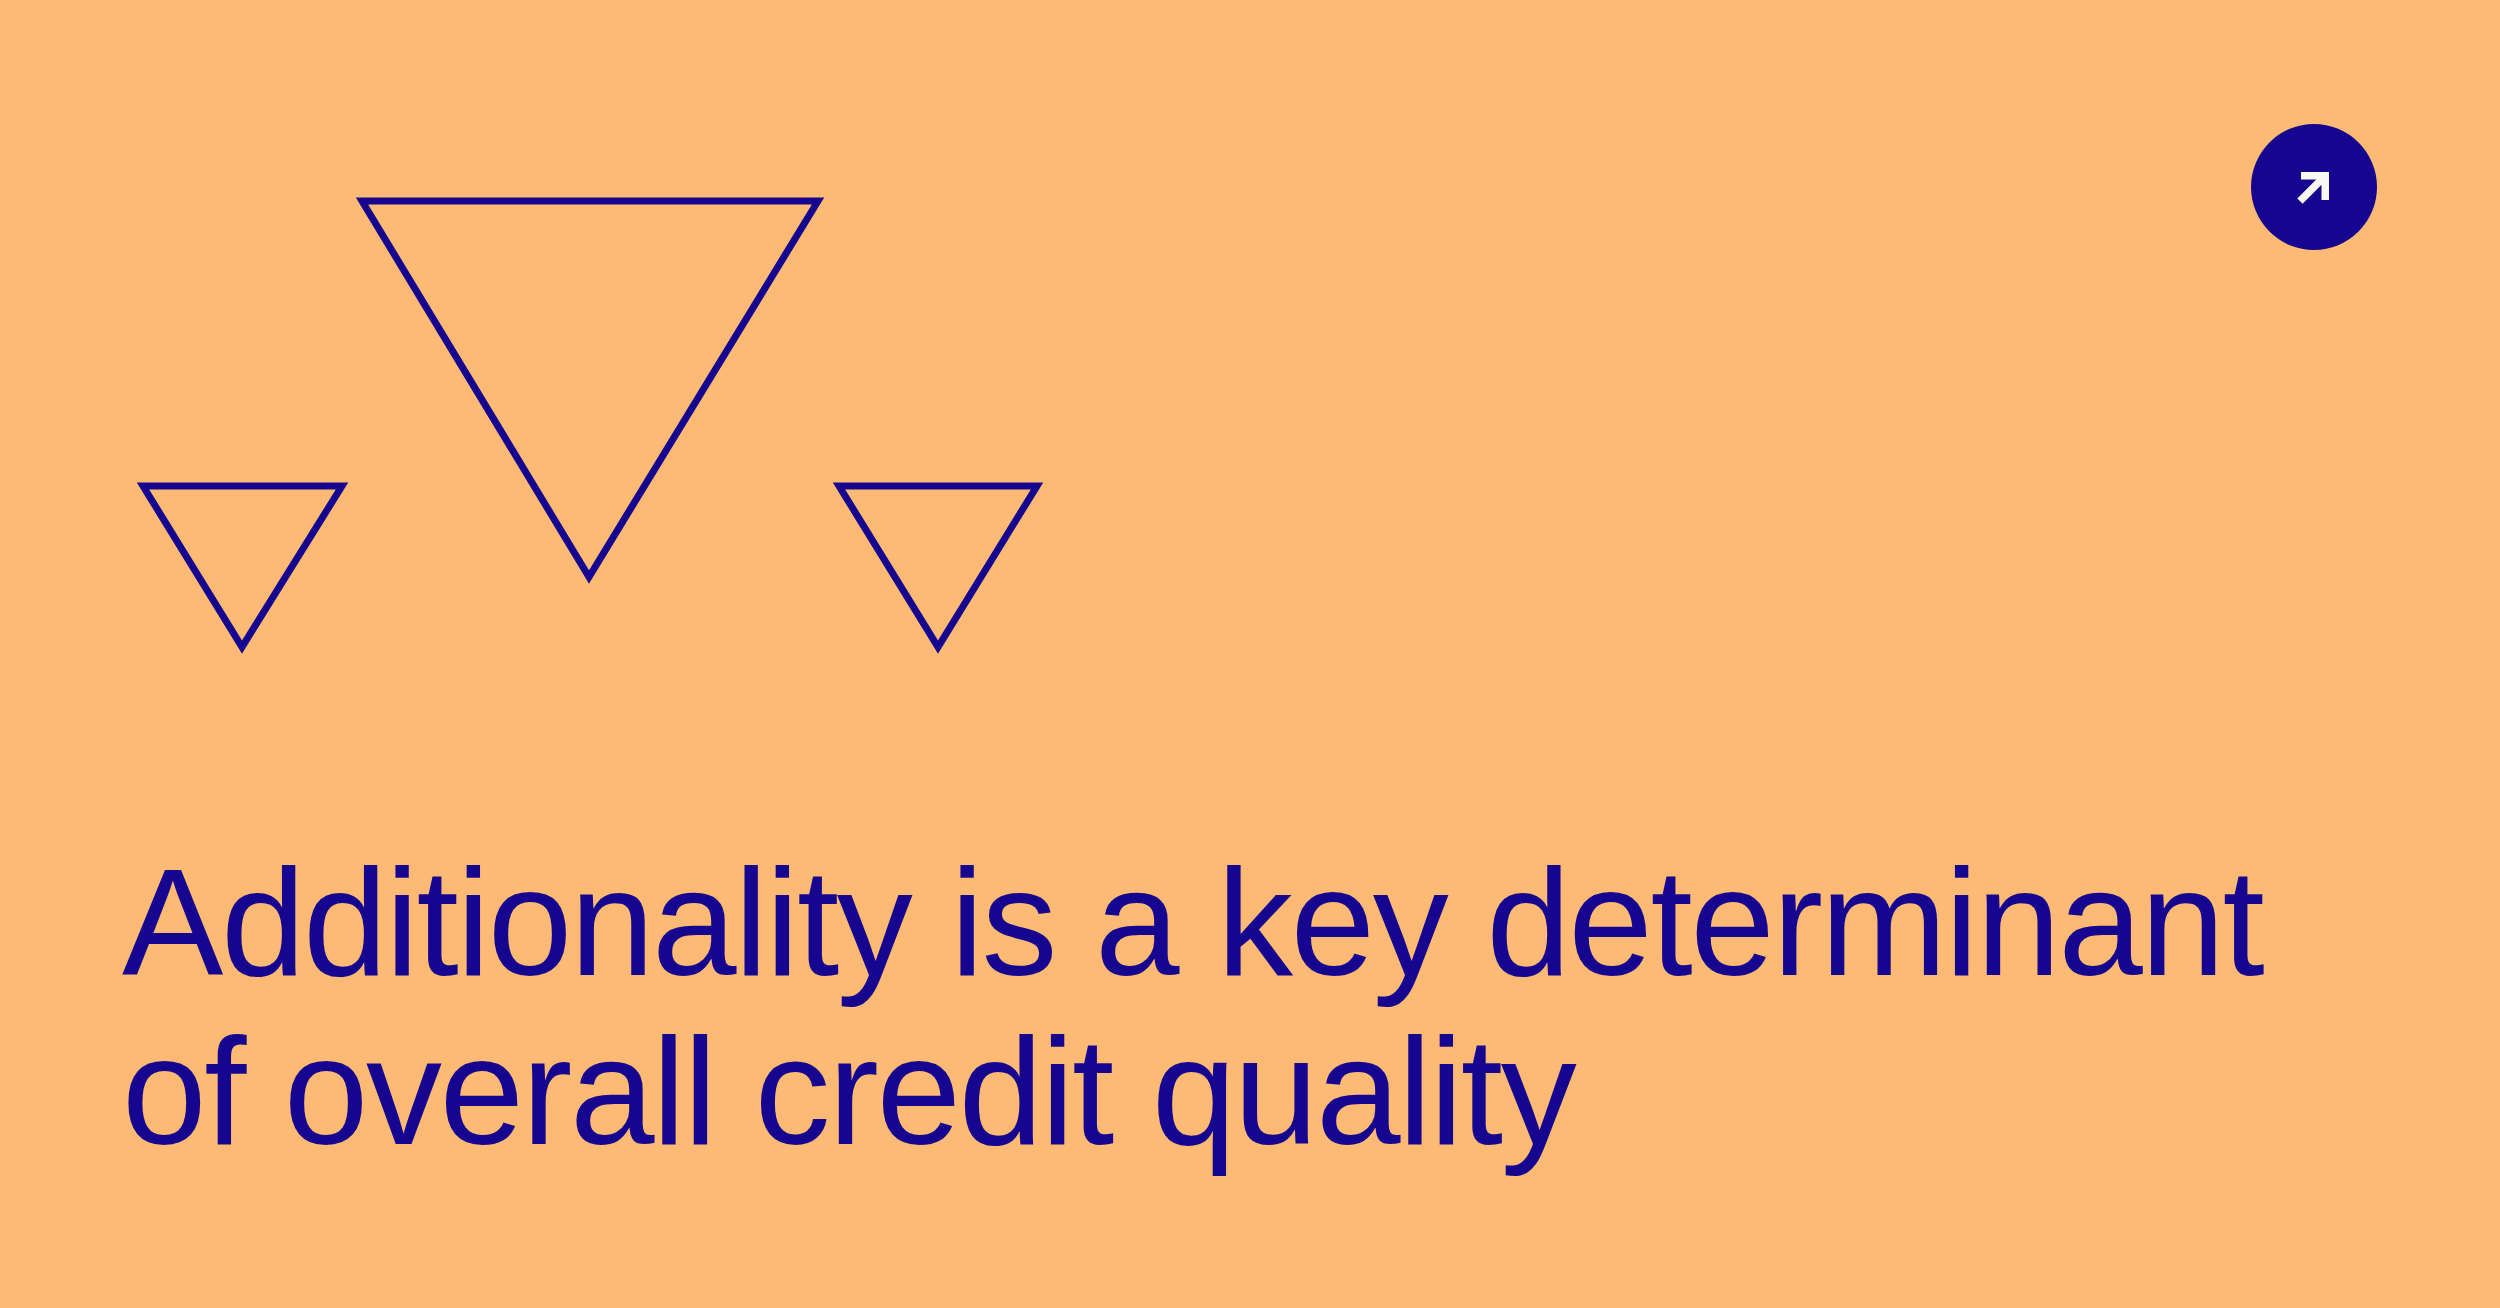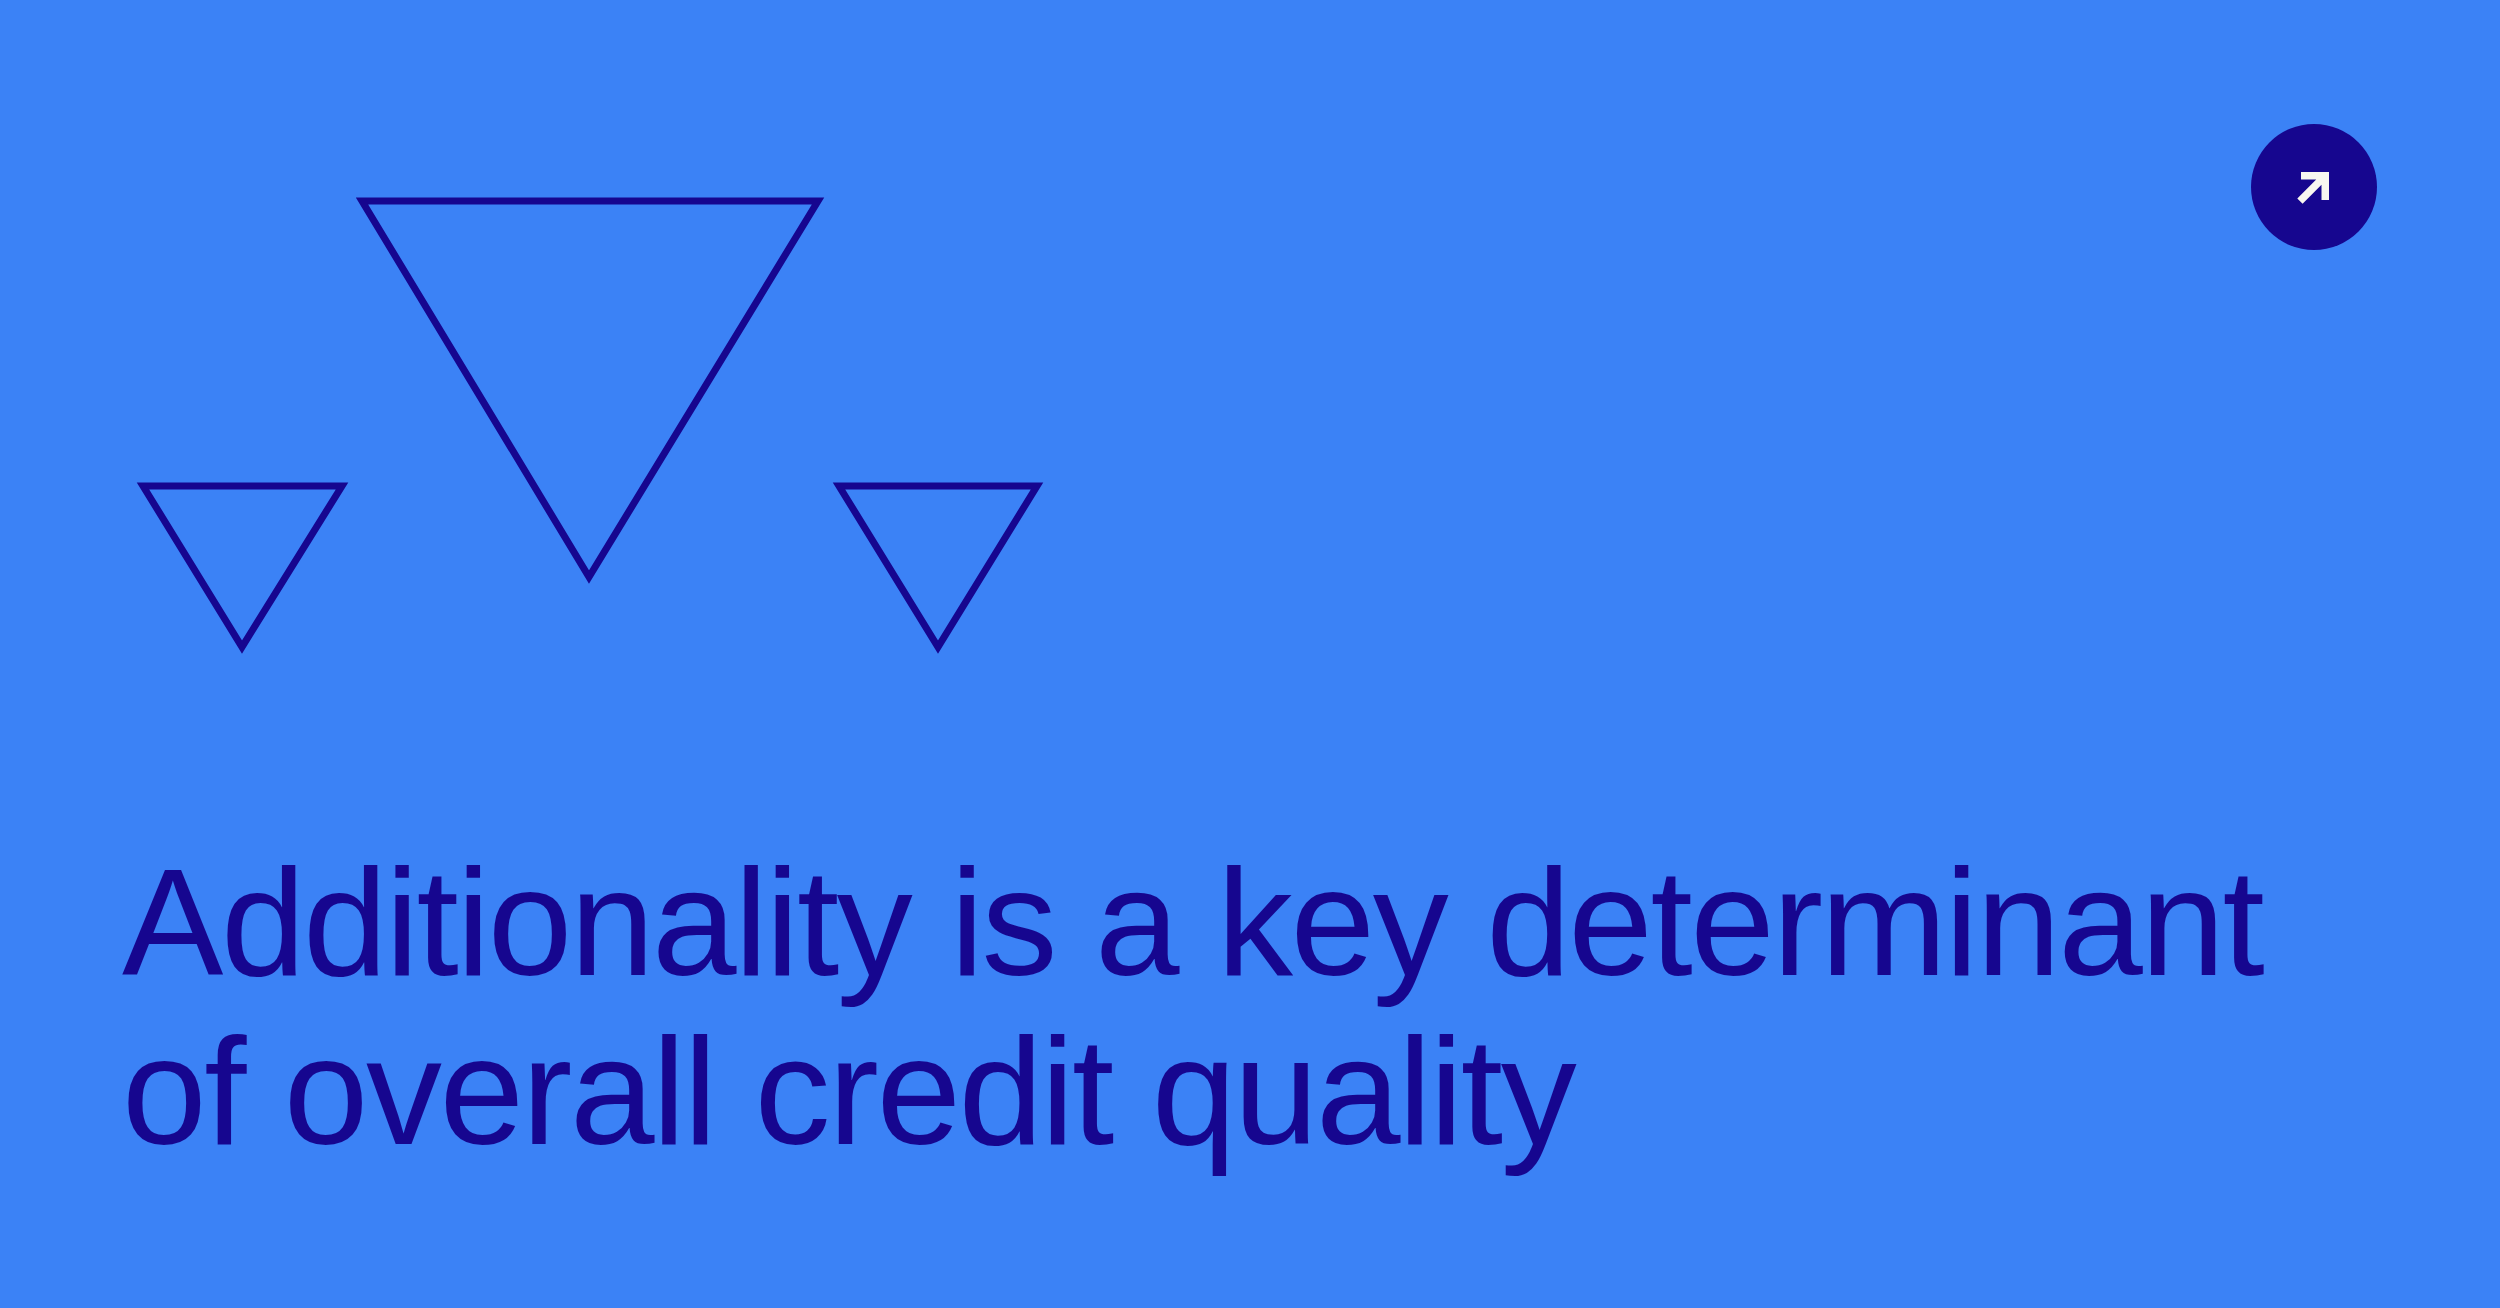--- a/index.html
+++ b/index.html
@@ -9,21 +9,21 @@
   }
   body {
     font-family: "Liberation Sans", sans-serif;
     background: #ffffff;
   }
 
   .card {
     position: relative;
     width: 2500px;
     height: 1308px;
-    background: #3b82f6;
+    background: #fdba74;
     overflow: hidden;
   }
 
   
   .artwork {
     position: absolute;
     left: 0;
     top: 0;
     width: 1200px;
     height: 760px;

